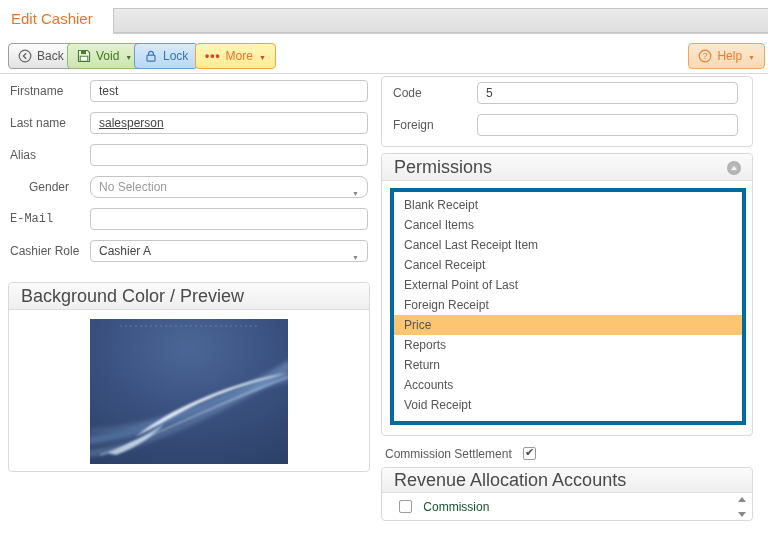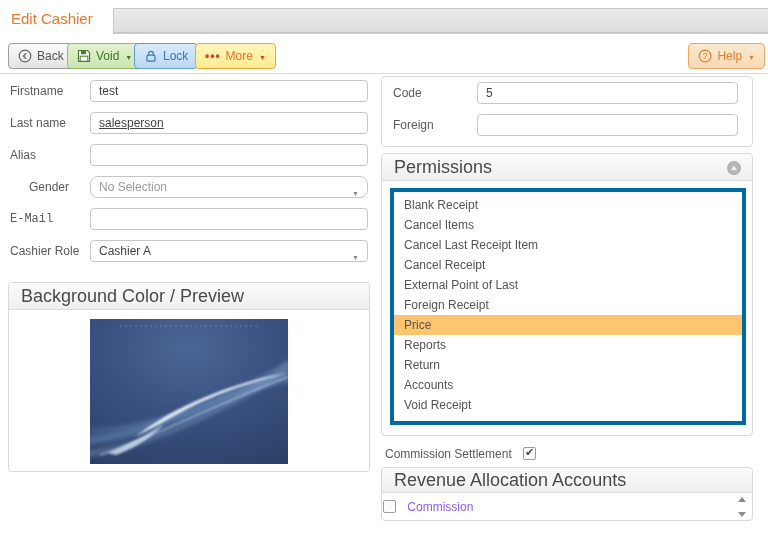--- a/index.html
+++ b/index.html
@@ -64,21 +64,21 @@
   
   .cbx { display:inline-block; width:13px; height:13px; border:1px solid #9c9c9c; border-radius:2px;
     background:#fcfcfc; position:relative; cursor:pointer; vertical-align:middle; }
   .cbx.checked::after { content:"\2714"; position:absolute; left:1px; top:-3px; font-size:11px; color:#4a4a4a; }
 
   .commission-row { position:absolute; left:385px; top:447px; font-size:12px; color:#5a5a5a; height:16px; line-height:15px; }
   .commission-row .cbx { margin-left:8px; transform:translateY(-1px); }
 
   
   .rev-row { position:absolute; left:1px; top:26px; right:1px; height:26px; line-height:26px;
-    font-size:12px; color:#8b5cf6; }
+    font-size:12px; color:#14532d; padding-left:16px; }
   .rev-row .cbx { margin-right:8px; transform:translateY(-1px); }
   .mini-scroll { position:absolute; right:3px; top:2px; width:12px; height:22px; }
   .mini-scroll .up, .mini-scroll .down { position:absolute; left:2px; width:0; height:0; cursor:pointer;
     border-left:4px solid transparent; border-right:4px solid transparent; }
   .mini-scroll .up { top:1px; border-bottom:5px solid #8a8a8a; }
   .mini-scroll .down { bottom:1px; border-top:5px solid #8a8a8a; }
 
   
   .bg-preview-wrap { position:absolute; left:0; top:28px; width:360px; text-align:center; }
   .bg-preview-wrap svg { display:inline-block; margin-top:8px; }

